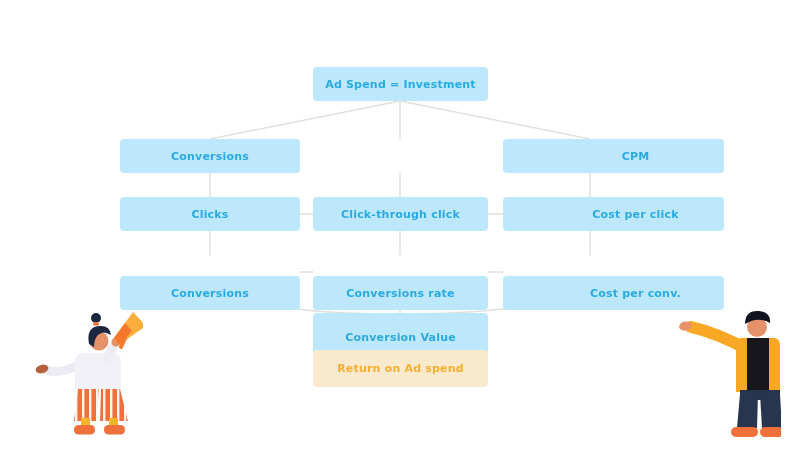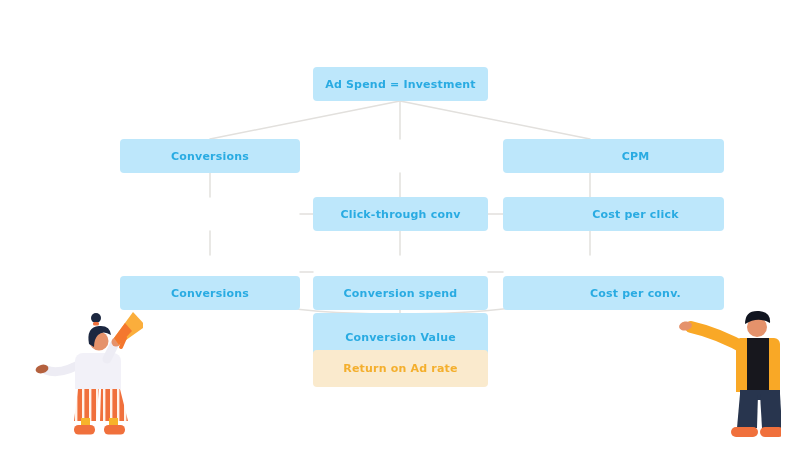--- a/index.html
+++ b/index.html
@@ -58,29 +58,30 @@
     <path d="M210,289 C255,309 335,314 400,314"></path>
     <path d="M400,289 L400,314"></path>
     <path d="M590,289 C545,309 465,314 400,314"></path>
   </svg>
 
   <div class="node n-root">Ad Spend = Investment</div>
 
   <div class="node col0 row0">Conversions</div>
   <div class="node col2 row0">CPM</div>
 
-  <div class="node col1 row1">Click-through conv</div>
+  <div class="node col0 row1">Clicks</div>
+  <div class="node col1 row1">Click-through click</div>
   <div class="node col2 row1">Cost per click</div>
 
   <div class="node col0 row2">Conversions</div>
-  <div class="node col1 row2">Conversion spend</div>
+  <div class="node col1 row2">Conversions rate</div>
   <div class="node col2 row2">Cost per conv.</div>
 
   <div class="node n-value">Conversion Value</div>
-  <div class="node result n-result">Return on Ad rate</div>
+  <div class="node result n-result">Return on Ad spend</div>
 
   <svg class="illus illus-left" viewBox="0 0 110 140">
     <defs>
       <pattern id="pstripe" patternUnits="userSpaceOnUse" width="7" height="7">
         <rect width="7" height="7" fill="#F0703C"></rect>
         <rect width="2.4" height="7" fill="#FFF3EA"></rect>
       </pattern>
     </defs>
 
     <path d="M52,64 Q28,79 13,73" stroke="#EDECF4" stroke-width="9" fill="none" stroke-linecap="round"></path>

